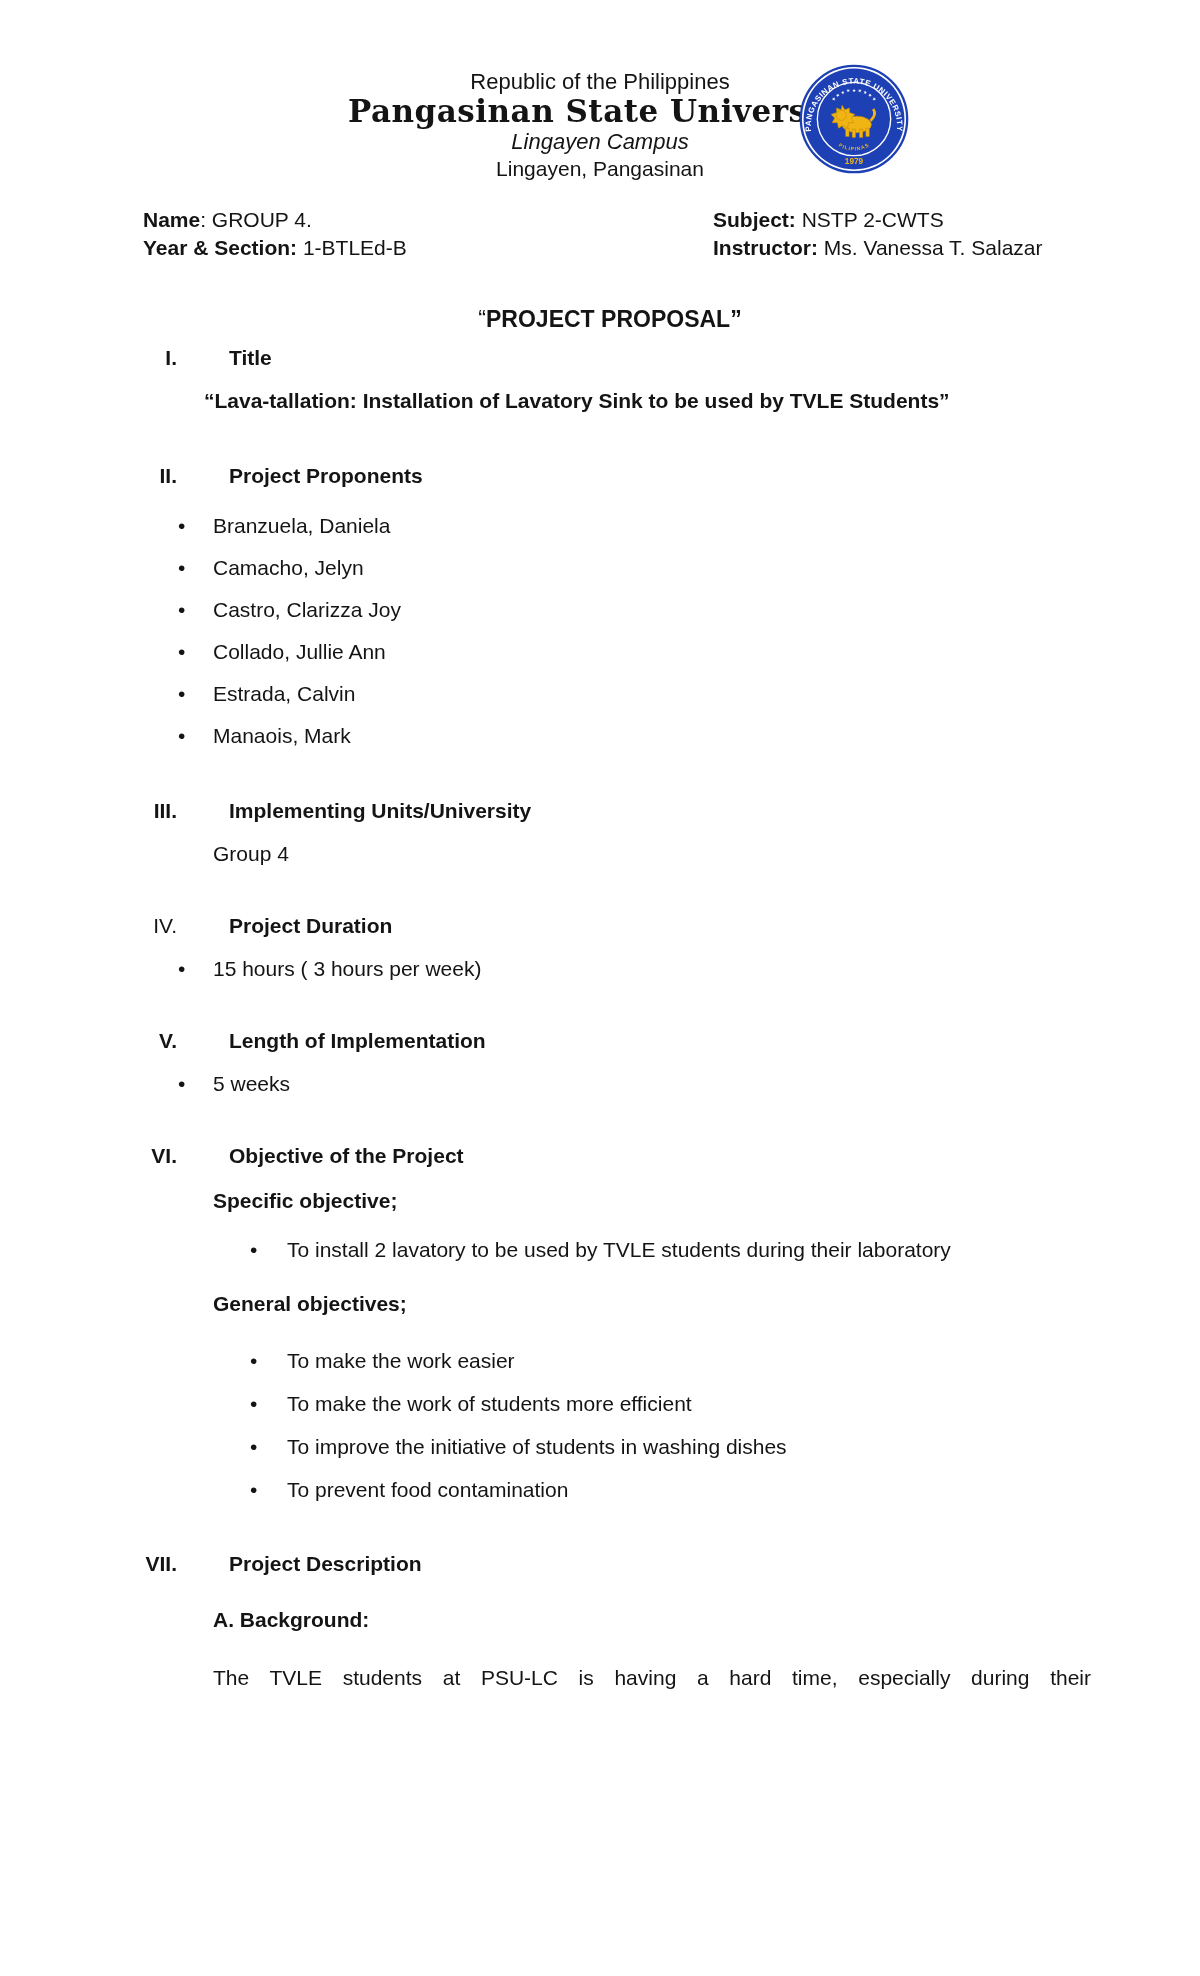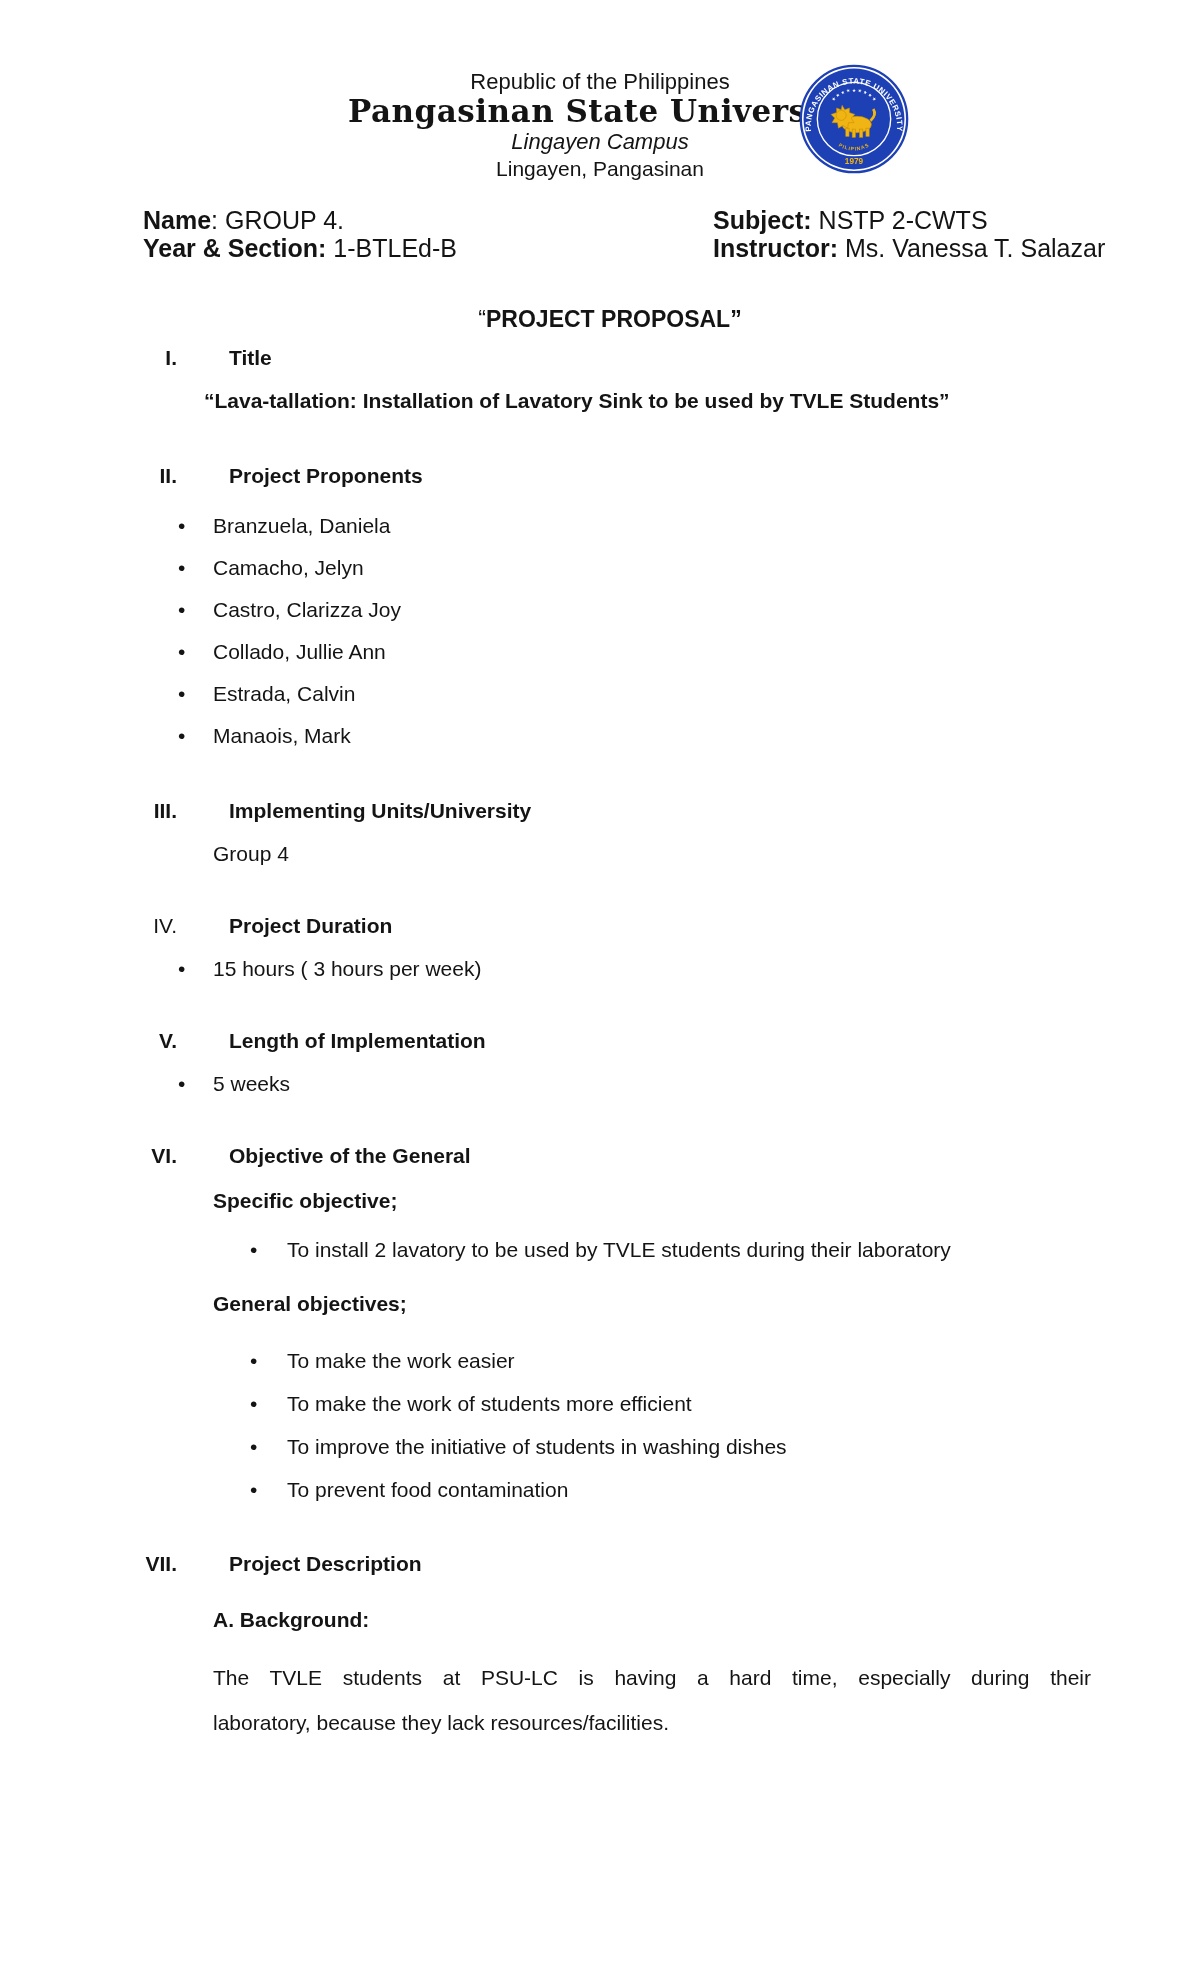--- a/index.html
+++ b/index.html
@@ -8,21 +8,21 @@
     font-family:"Liberation Sans", sans-serif; color:#141414; overflow:hidden;
   }
   
   .header {position:absolute; top:68px; left:0; right:0; text-align:center;}
   .h-line1 {font-size:22px; line-height:27px;}
   .h-line2 {font-family:"DejaVu Serif", serif; font-weight:bold; font-size:31px; line-height:33px; letter-spacing:0.5px;}
   .h-line3 {font-style:italic; font-size:22px; line-height:28px;}
   .h-line4 {font-size:21px; line-height:26px;}
   .seal {position:absolute; left:799px; top:64px; width:110px; height:110px;}
   
-  .info-col {position:absolute; top:206px; font-size:25px; line-height:28px; white-space:nowrap;}
+  .info-col {position:absolute; top:206px; font-size:21px; line-height:28px; white-space:nowrap;}
   .info-left {left:143px;}
   .info-right {left:713px;}
   .lbl {font-weight:bold;}
   
   .doc-title {position:absolute; top:306px; left:0; right:0; text-align:center; font-size:23px; font-weight:bold;padding-left:20px;}
   .doc-title .oq {font-weight:normal;}
   
   .row {position:absolute; left:0; width:1200px; font-size:21px; line-height:26px;}
   .num {position:absolute; left:100px; width:77px; text-align:right; font-weight:bold;}
   .num.reg {font-weight:normal;}
@@ -154,21 +154,21 @@
     <span class="num">V.</span>
     <span class="ht">Length of Implementation</span>
   </div>
   <div class="row b1" style="top:1071px">
       <span class="dot">•</span>
       <span class="txt">5 weeks</span>
     </div>
 
   <div class="row" style="top:1143px">
     <span class="num">VI.</span>
-    <span class="ht">Objective of the General</span>
+    <span class="ht">Objective of the Project</span>
   </div>
   <div class="row" style="top:1188px">
     <span class="subhead">Specific objective;</span>
   </div>
   <div class="row b2" style="top:1237px">
       <span class="dot">•</span>
       <span class="txt">To install 2 lavatory to be used by TVLE students during their laboratory</span>
     </div>
   <div class="row" style="top:1291px">
     <span class="subhead">General objectives;</span>
@@ -192,16 +192,15 @@
 
   <div class="row" style="top:1551px">
     <span class="num">VII.</span>
     <span class="ht">Project Description</span>
   </div>
   <div class="row" style="top:1607px">
     <span class="subhead">A. Background:</span>
   </div>
   <div class="para">
     <div class="l1">The TVLE students at PSU-LC is having a hard time, especially during their</div>
-    <div class="l2">laboratory, because they lack resources/facilities.</div>
   </div>
 
 </div>
 
 </body></html>

